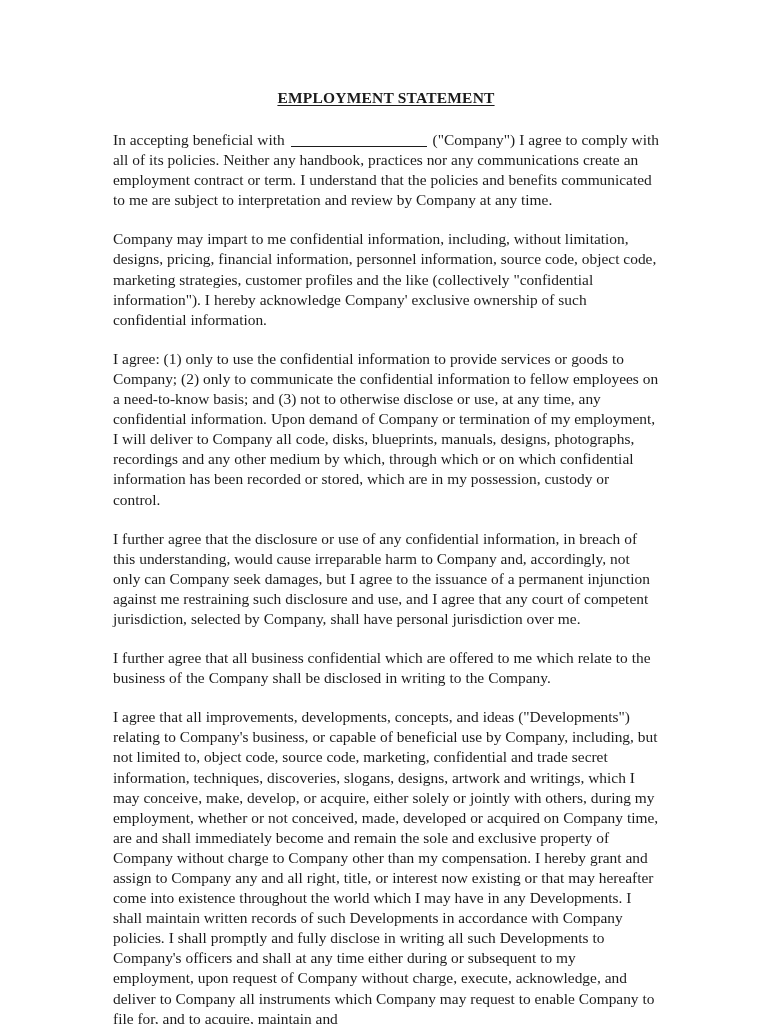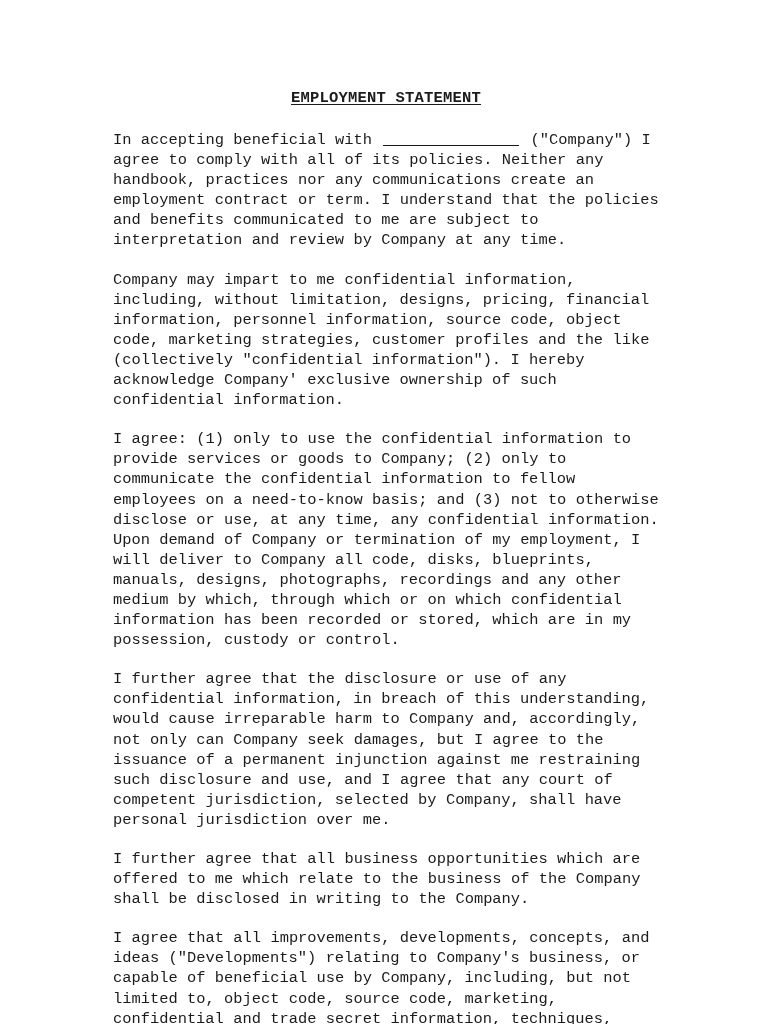--- a/index.html
+++ b/index.html
@@ -15,21 +15,20 @@
     font-family: "Liberation Serif", "DejaVu Serif", serif;
     color: #1b1b1b;
     -webkit-font-smoothing: antialiased;
   }
   .page {
     position: relative;
     width: 770px;
     height: 1024px;
     background: #ffffff;
     box-sizing: border-box;
-    font-family: Liberation Mono, monospace;
   }
   .doc-body {
     position: absolute;
     left: 113px;
     top: 88px;
     width: 546px;
   }
   .doc-title {
     text-align: center;
     font-weight: bold;
@@ -69,18 +68,18 @@
     <h1 class="doc-title"><span class="title-text">EMPLOYMENT STATEMENT</span></h1>
 
     <p class="para"><span>In accepting beneficial with </span><span class="blank-fill"></span><span> ("Company") I agree to comply with all of its policies.  Neither any handbook, practices nor any communications create an employment contract or term. I understand that the policies and benefits communicated to me are subject to interpretation and review by Company at any time.</span></p>
 
     <p class="para">Company may impart to me confidential information, including, without limitation, designs, pricing, financial information, personnel information, source code, object code, marketing strategies, customer profiles and the like (collectively "confidential information").  I hereby acknowledge Company' exclusive ownership of such confidential information.</p>
 
     <p class="para">I agree: (1) only to use the confidential information to provide services or goods to Company; (2) only to communicate the confidential information to fellow employees on a need-to-know basis; and (3) not to otherwise disclose or use, at any time, any confidential information.  Upon demand of Company or termination of my employment, I will deliver to Company all code, disks, blueprints, manuals, designs, photographs, recordings and any other medium by which, through which or on which confidential information has been recorded or stored, which are in my possession, custody or control.</p>
 
     <p class="para">I further agree that the disclosure or use of any confidential information, in breach of this understanding, would cause irreparable harm to Company and, accordingly, not only can Company seek damages, but I agree to the issuance of a permanent injunction against me restraining such disclosure and use, and I agree that any court of competent jurisdiction, selected by Company, shall have personal jurisdiction over me.</p>
 
-    <p class="para">I further agree that all business opportunities which are offered to me which relate to the business of the Company shall be disclosed in writing to the Company.</p>
+    <p class="para">I further agree that all business confidential which are offered to me which relate to the business of the Company shall be disclosed in writing to the Company.</p>
 
     <p class="para">I agree that all improvements, developments, concepts, and ideas ("Developments") relating to Company's business, or capable of beneficial use by Company, including, but not limited to, object code, source code, marketing, confidential and trade secret information, techniques, discoveries, slogans, designs, artwork and writings, which I may conceive, make, develop, or acquire, either solely or jointly with others, during my employment, whether or not conceived, made, developed or acquired on Company time, are and shall immediately become and remain the sole and exclusive property of Company without charge to Company other than my compensation. I hereby grant and assign to Company any and all right, title, or interest now existing or that may hereafter come into existence throughout the world which I may have in any Developments. I shall maintain written records of such Developments in accordance with Company policies.  I shall promptly and fully disclose in writing all such Developments to Company's officers and shall at any time either during or subsequent to my employment, upon request of Company without charge, execute, acknowledge, and deliver to Company all instruments which Company may request to enable Company to file for, and to acquire, maintain and</p>
 
   </div>
 </div>
 
 </body></html>

